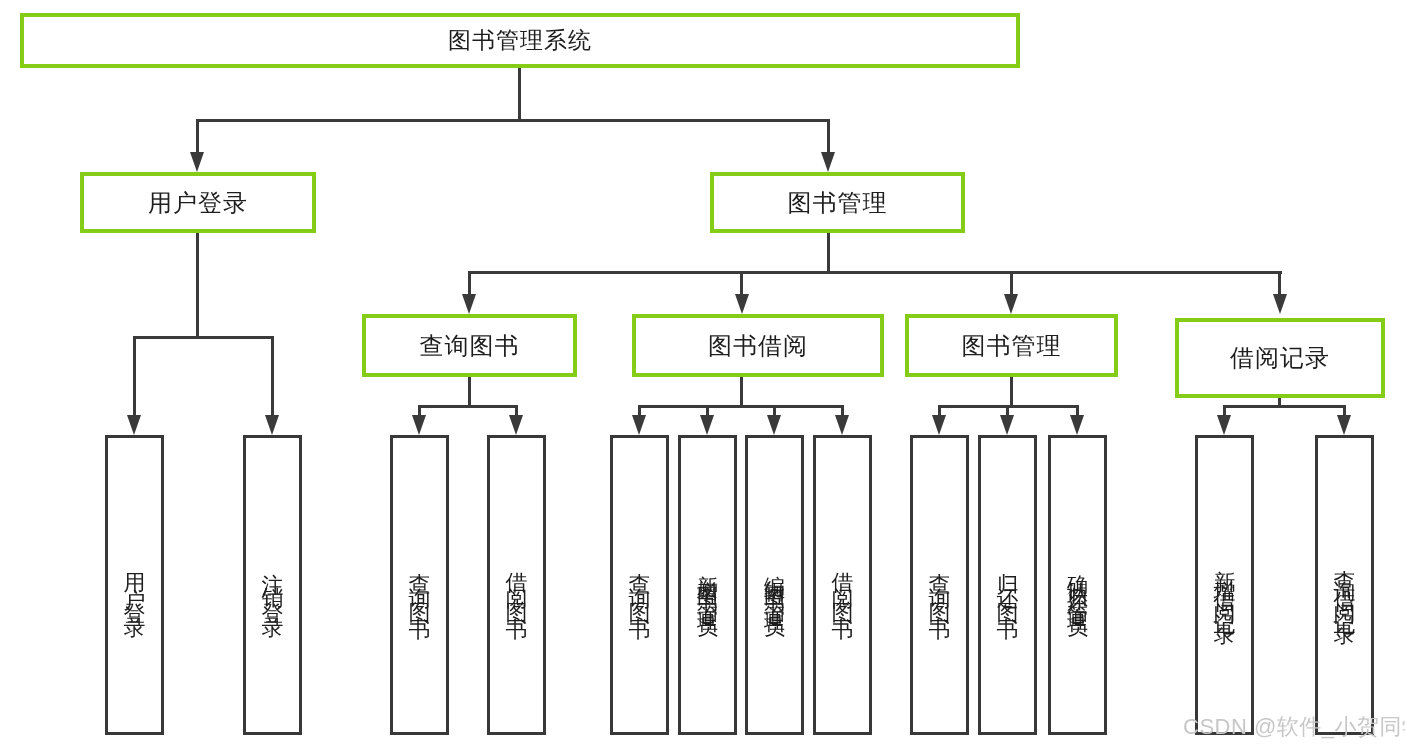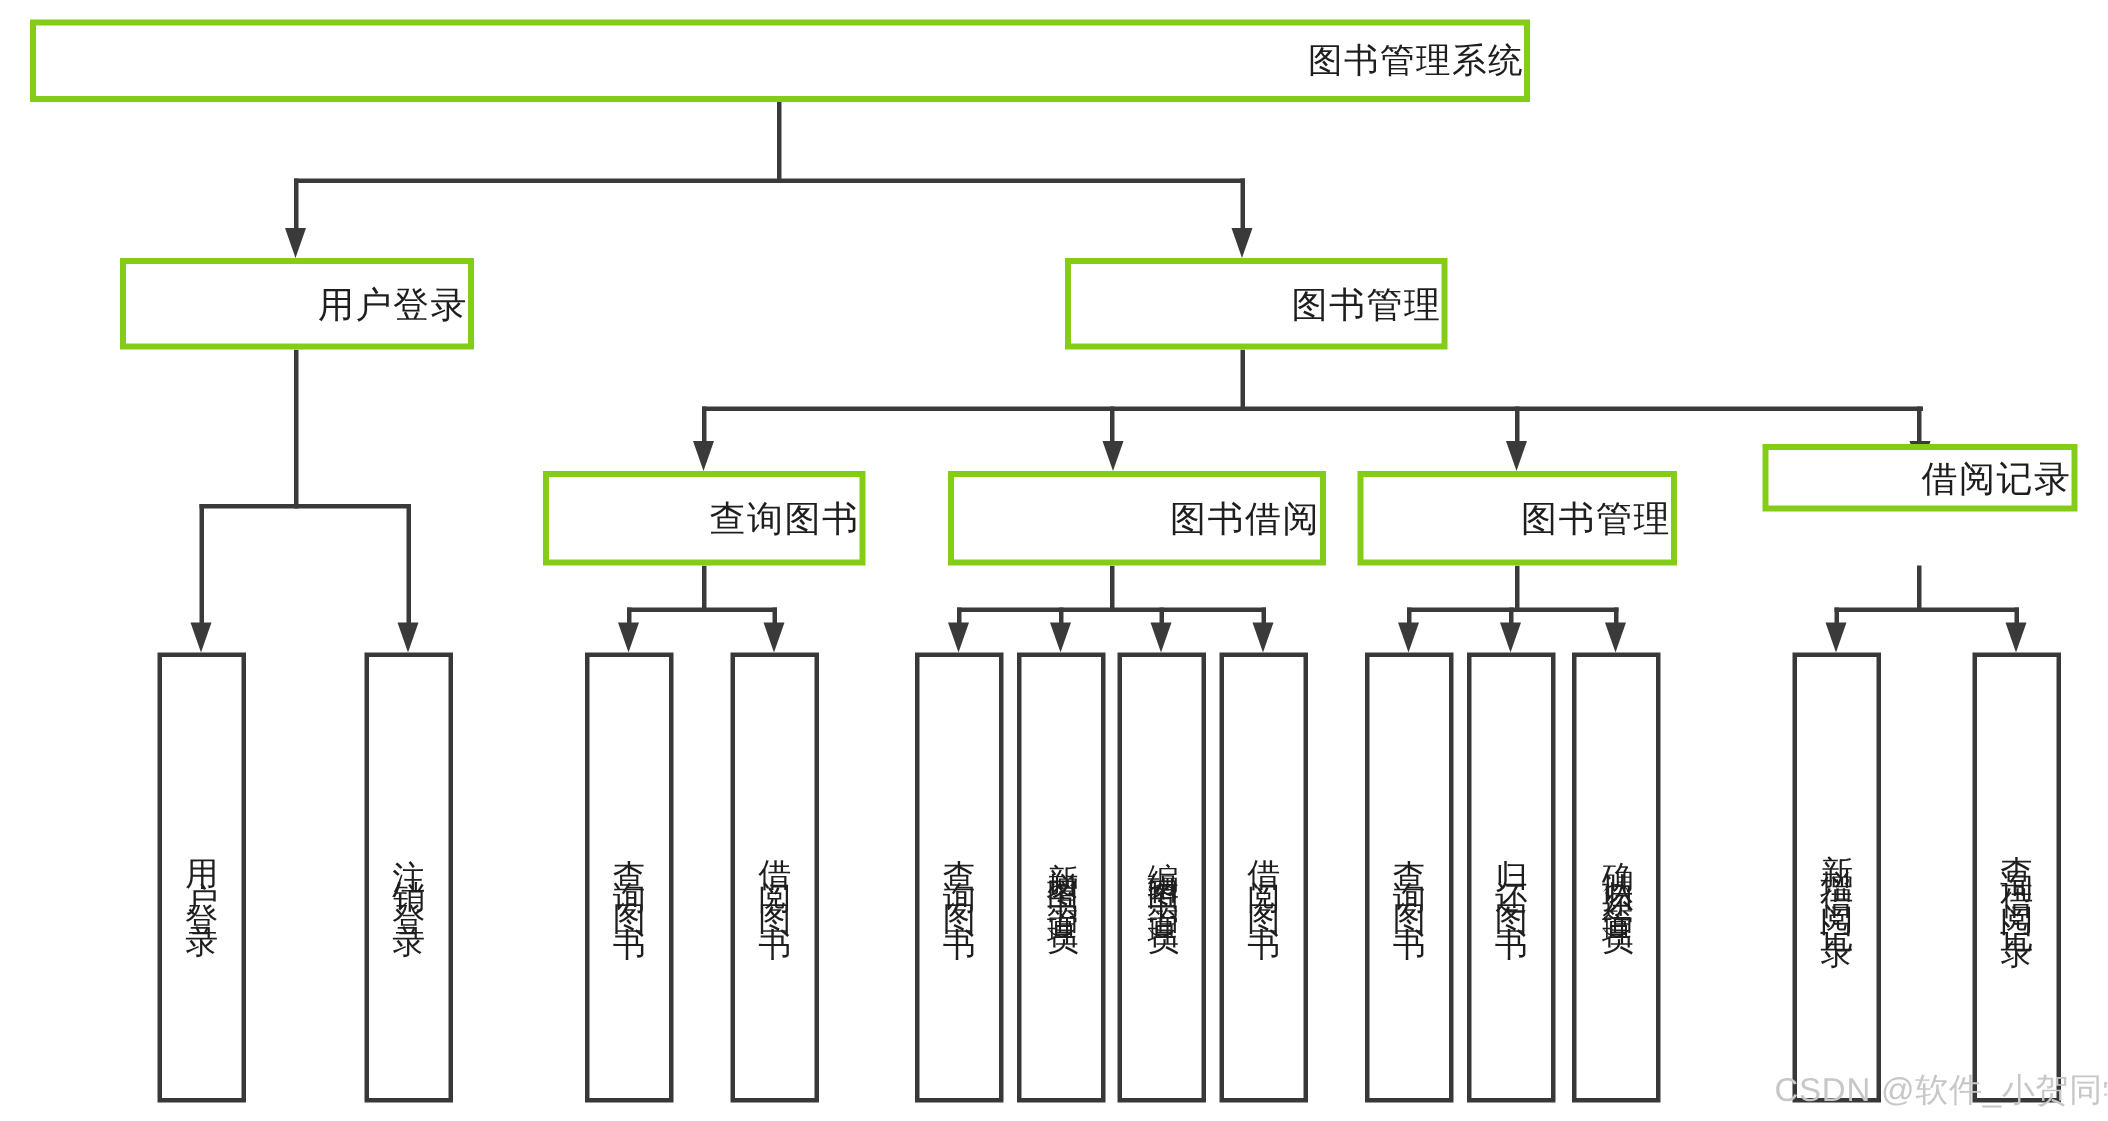--- a/index.html
+++ b/index.html
@@ -2,21 +2,21 @@
 <html><head>
 <meta charset="utf-8">
 <style>
   html,body{margin:0;padding:0;background:#ffffff;}
   .canvas{
     position:relative;width:1405px;height:747px;background:#ffffff;overflow:hidden;
     font-family:"Liberation Sans","DejaVu Sans",sans-serif;color:#1e1e1e;
   }
   .hbox{
     position:absolute;box-sizing:border-box;border:4px solid #84cc16;background:#fff;
-    display:flex;align-items:center;justify-content:flex-end;font-size:24px;letter-spacing:1px;
+    display:flex;align-items:center;justify-content:center;font-size:24px;letter-spacing:1px;
   }
   .hbox.root{border-width:4px;font-size:23px;}
   .vbox{
     position:absolute;box-sizing:border-box;border:3px solid #383838;background:#fff;
     width:59px;top:435px;height:300px;
     display:flex;align-items:center;justify-content:center;
     writing-mode:vertical-rl;font-size:22px;letter-spacing:15px;
   }
   .vbox.med{letter-spacing:11px;}
   .vbox.long{letter-spacing:6px;font-size:21px;}
@@ -108,21 +108,21 @@
 
   <div class="hbox" style="left:362px;top:314px;width:215px;height:63px">
     <span>查询图书</span>
   </div>
   <div class="hbox" style="left:632px;top:314px;width:252px;height:63px">
     <span>图书借阅</span>
   </div>
   <div class="hbox" style="left:905px;top:314px;width:213px;height:63px">
     <span>图书管理</span>
   </div>
-  <div class="hbox" style="left:1175px;top:296px;width:210px;height:45px">
+  <div class="hbox" style="left:1175px;top:318px;width:210px;height:80px">
     <span>借阅记录</span>
   </div>
 
   <div class="vbox" style="left:105px">
     <span>用户登录</span>
   </div>
   <div class="vbox" style="left:243px">
     <span>注销登录</span>
   </div>
 

